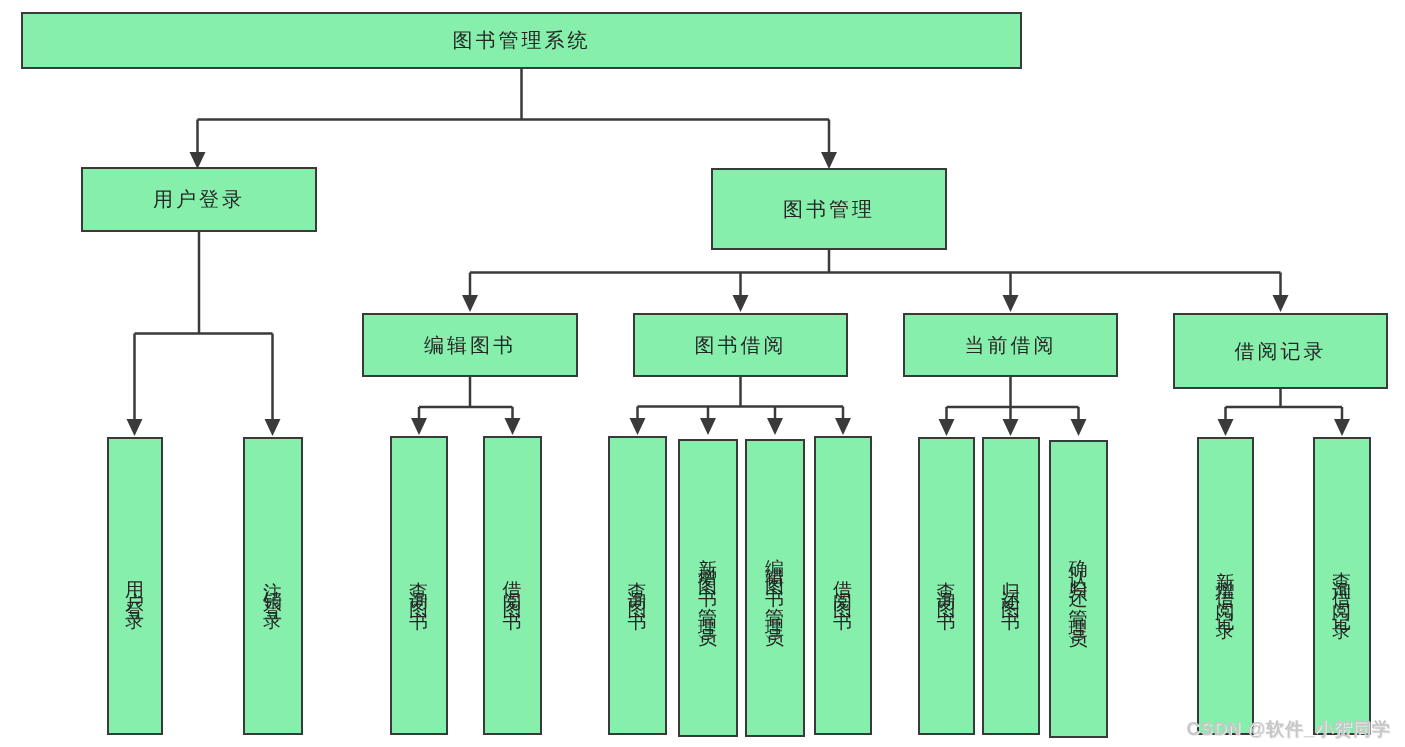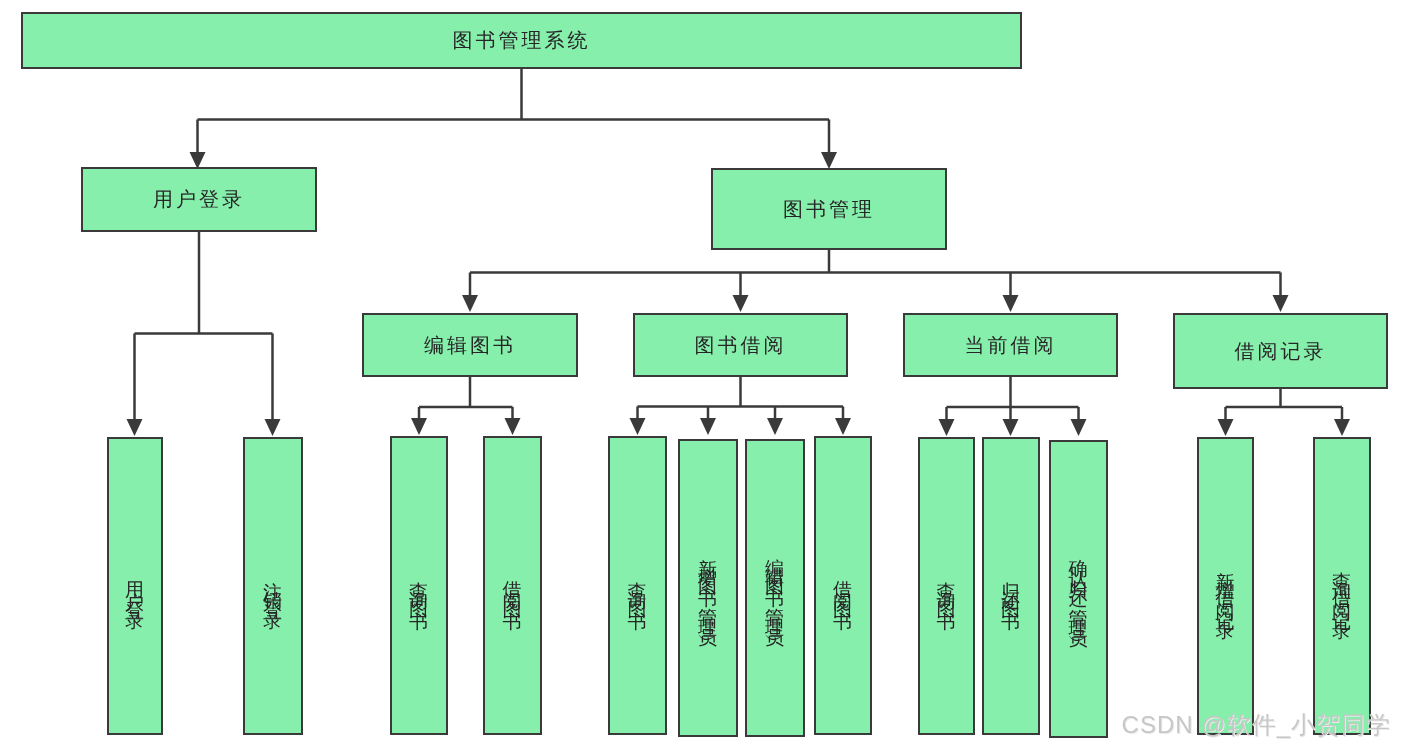--- a/index.html
+++ b/index.html
@@ -41,25 +41,26 @@
     text-orientation: mixed;
     font-size: 19px;
     letter-spacing: 10px;
     line-height: 1;
     white-space: nowrap;
   }
   #watermark {
     position: absolute;
     right: 14px;
     bottom: 6px;
-    font-size: 24px;
+    font-size: 18px;
     color: #c7c7c7;
     text-shadow: 1px 1px 0 #e9e9e9;
     letter-spacing: 1px;
     white-space: nowrap;
+    font-weight: bold;
   }
 </style>
 </head>
 <body>
 
 <div id="canvas">
 
   <svg id="wires" viewBox="0 0 1405 747" xmlns="http://www.w3.org/2000/svg">
     <g stroke="#3a3a3a" stroke-width="2.5" fill="none">
 

